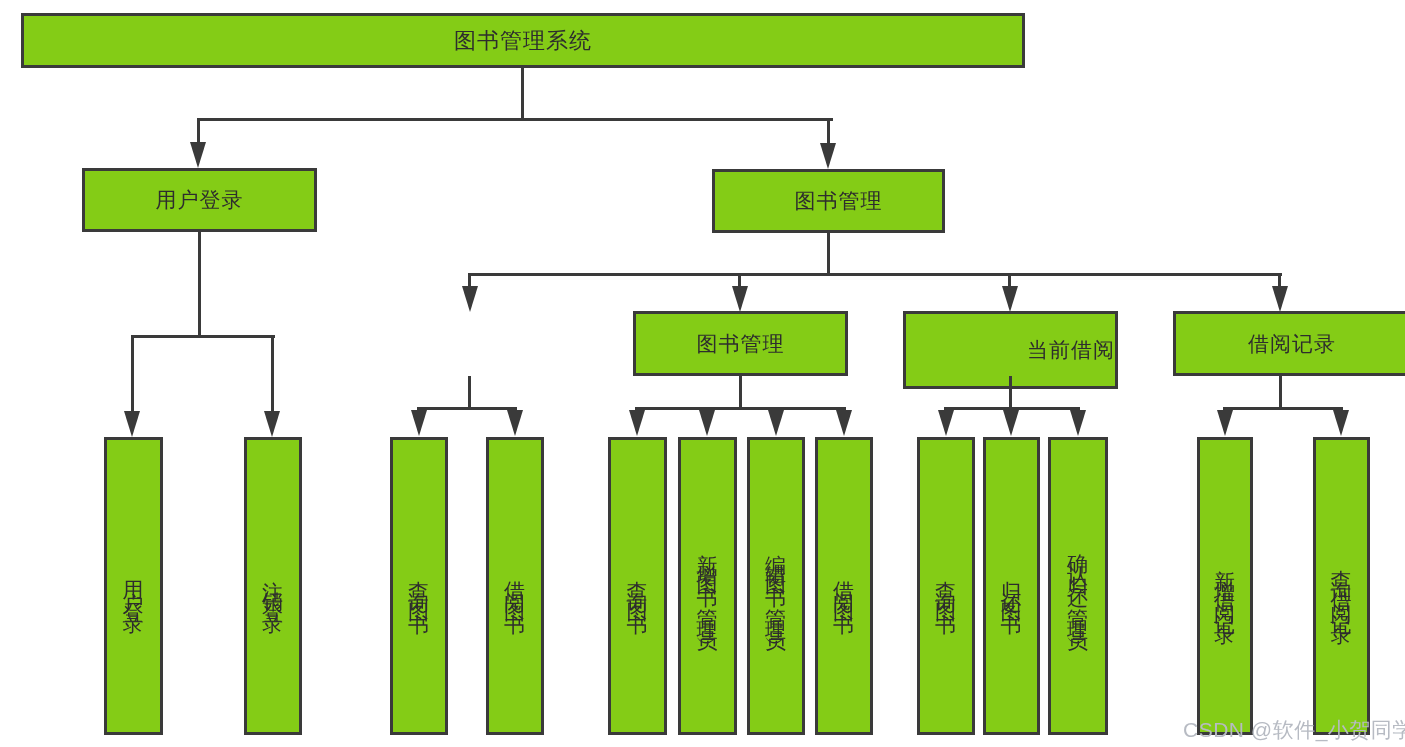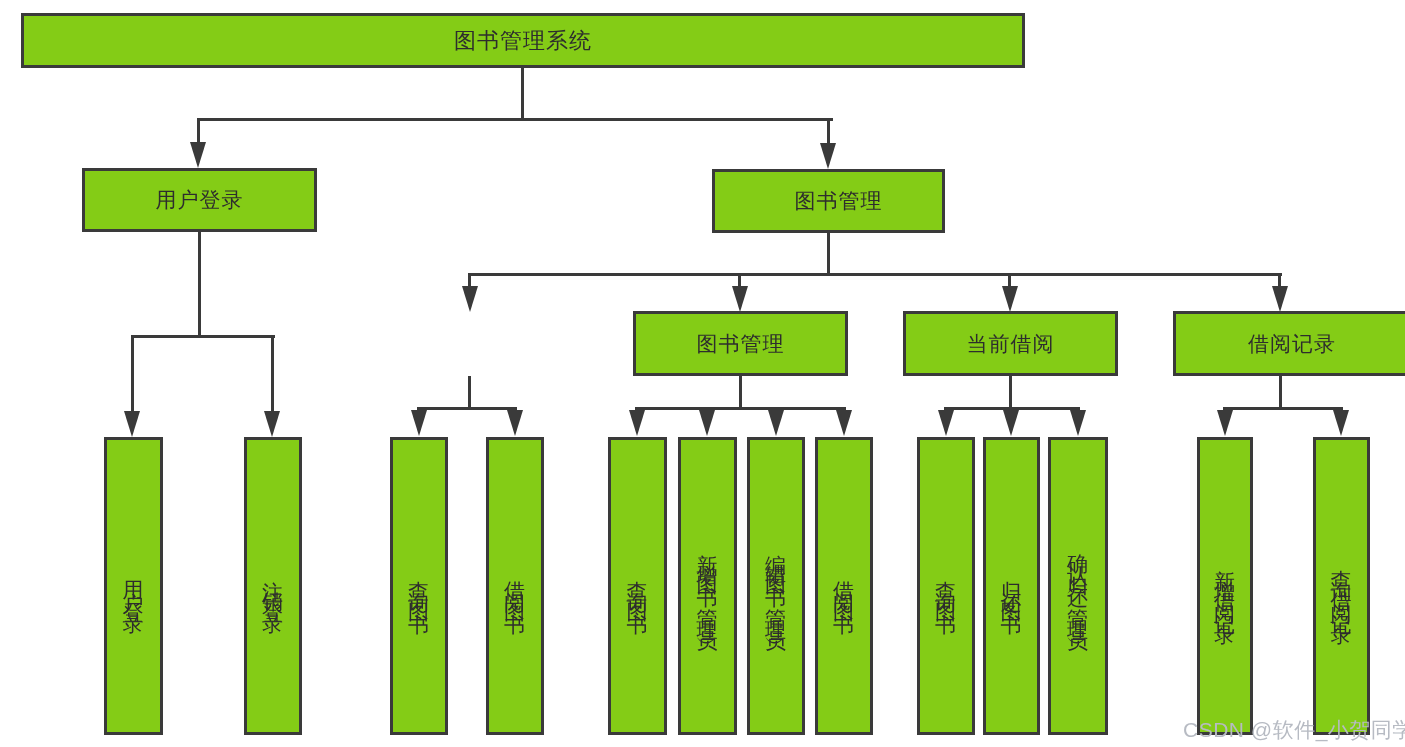--- a/index.html
+++ b/index.html
@@ -92,21 +92,21 @@
   <div class="line" style="left:738px; top:273px; width:3px; height:15px;"></div>
   <div class="arrow" style="left:732px; top:286px;"></div>
   <div class="line" style="left:1008px; top:273px; width:3px; height:15px;"></div>
   <div class="arrow" style="left:1002px; top:286px;"></div>
   <div class="line" style="left:1278px; top:273px; width:3px; height:15px;"></div>
   <div class="arrow" style="left:1272px; top:286px;"></div>
 
   <div class="box" style="left:633px; top:311px; width:215px; height:65px;">
     <span>图书管理</span>
   </div>
-  <div class="box" style="left:903px; top:311px; width:215px; height:65px;">
+  <div class="box" style="left:903px; top:311px; width:215px; height:78px;justify-content:flex-end;">
     <span>当前借阅</span>
   </div>
   <div class="box" style="left:1173px; top:311px; width:238px; height:65px;">
     <span>借阅记录</span>
   </div>
 
   <div class="line" style="left:468px; top:376px; width:3px; height:33px;"></div>
   <div class="line" style="left:417px; top:407px; width:100px; height:3px;"></div>
   <div class="arrow" style="left:411px; top:410px;"></div>
   <div class="arrow" style="left:507px; top:410px;"></div>

